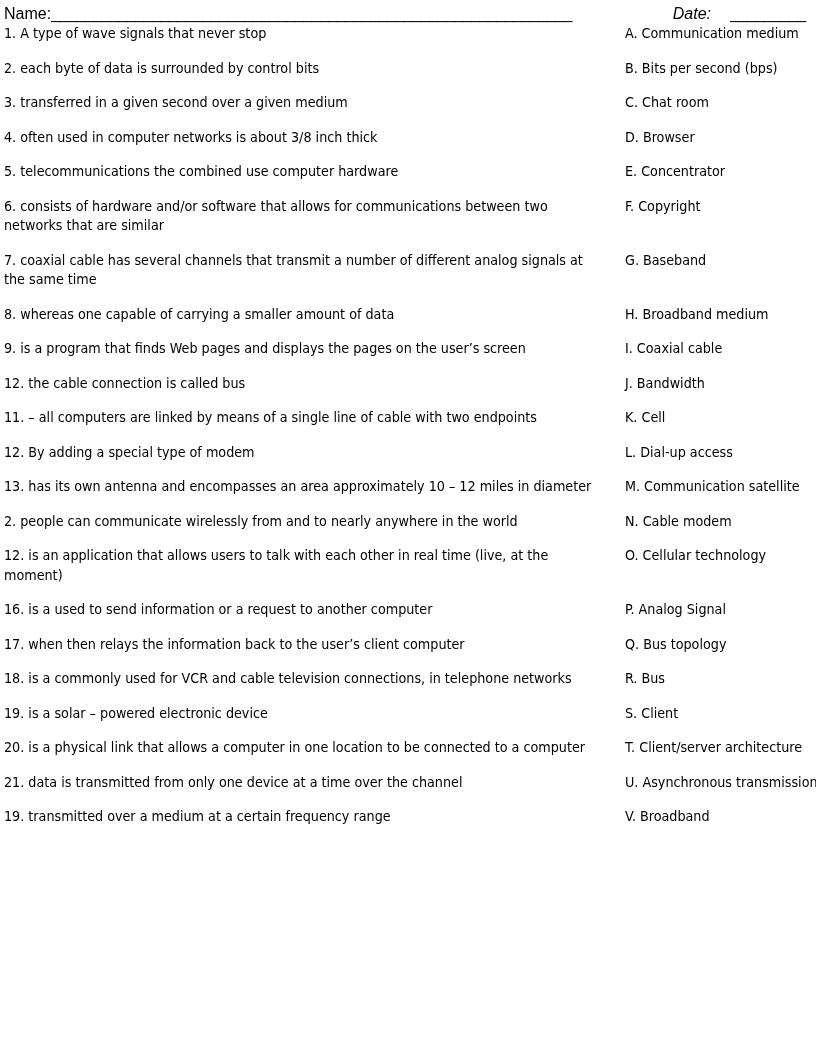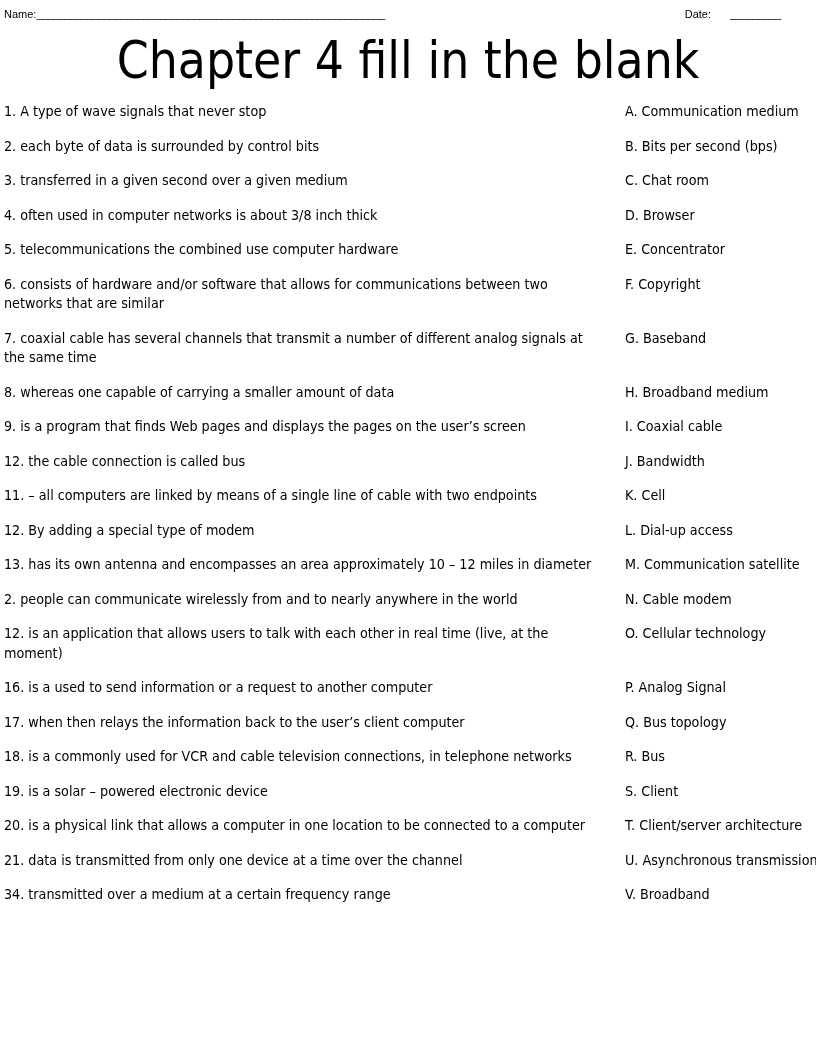--- a/index.html
+++ b/index.html
@@ -18,41 +18,42 @@
     width: 816px;
     box-sizing: border-box;
     padding: 0 4px;
   }
 
   
   .header-row {
     display: flex;
     align-items: baseline;
     font-family: "Liberation Sans", sans-serif;
-    font-size: 11px;
+    font-size: 16px;
     line-height: 20px;
     padding-top: 4px;
     white-space: nowrap;
   }
   .field-label {
     font-weight: 400;
   }
   .blank-line {
     letter-spacing: -0.5px;
     overflow: hidden;
     display: inline-block;
     vertical-align: baseline;
   }
   .name-blank {
     flex: 1 1 auto;
     margin-left: 0;
     margin-right: 10px;
   }
   .date-label {
     margin-left: 6px;
+    font-style: italic;
   }
   .date-blank {
     flex: 0 0 auto;
     margin-left: 19px;
     width: 82px;
   }
 
   
   .title {
     text-align: center;
@@ -96,21 +97,20 @@
 
 <div class="page">
 
   <div class="header-row">
     <span class="field-label">Name:</span>
     <span class="blank-line name-blank">______________________________________________________________</span>
     <span class="field-label date-label">Date:</span>
     <span class="blank-line date-blank">_________</span>
   </div>
 
-  <h1 class="title">Chapter 4 fill in the blank</h1>
 
   <table class="match-table">
     <tbody>
       <tr>
         <td class="col-question">
             <span class="q-text">1. A type of wave signals that never stop</span>
           </td>
         <td class="col-answer">
             <span class="a-text">A. Communication medium</span>
           </td>
@@ -270,21 +270,21 @@
       <tr>
         <td class="col-question">
             <span class="q-text">21. data is transmitted from only one device at a time over the channel</span>
           </td>
         <td class="col-answer">
             <span class="a-text">U. Asynchronous transmission</span>
           </td>
       </tr>
       <tr>
         <td class="col-question">
-            <span class="q-text">34. transmitted over a medium at a certain frequency range</span>
+            <span class="q-text">19. transmitted over a medium at a certain frequency range</span>
           </td>
         <td class="col-answer">
             <span class="a-text">V. Broadband</span>
           </td>
       </tr>
     </tbody>
   </table>
 
 </div>
 

